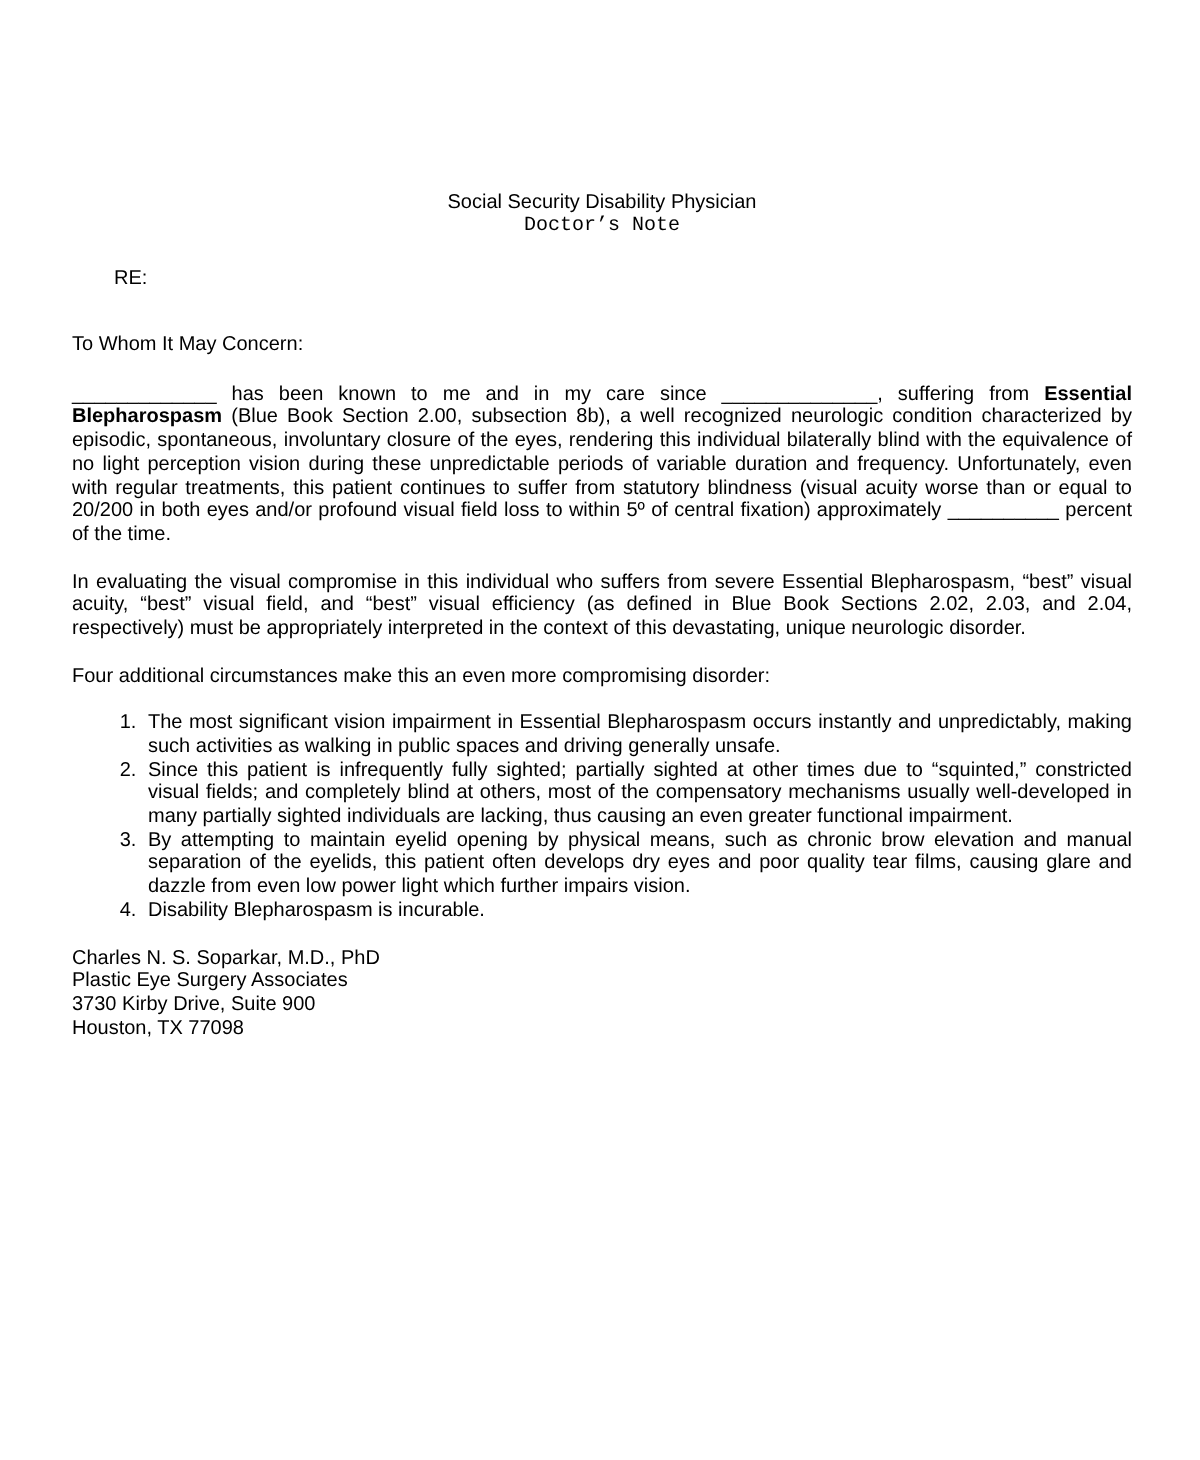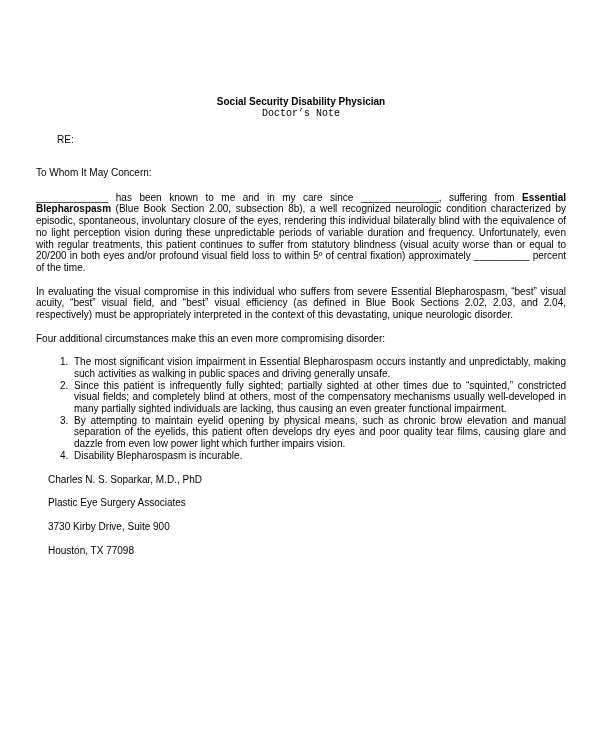--- a/index.html
+++ b/index.html
@@ -20,21 +20,21 @@
     height: 730px;
     padding: 96px 34px 0 36px;
     font-size: 10px;
     line-height: 1.17;
   }
   .title-block {
     text-align: center;
     margin-bottom: 15px;
   }
   .doc-title {
-    font-weight: bold;
+    font-weight: normal;
   }
   .doc-subtitle {
     font-weight: normal;
     font-family: Liberation Mono, monospace;
   }
   .re-line {
     margin-bottom: 21px;
     padding-left: 21px;
   }
   .salutation {
@@ -53,21 +53,21 @@
     padding-left: 35px;
   }
   ol.circumstances li {
     padding-left: 3px;
     text-align: justify;
   }
   .sign-off {
     margin: 0 0 17px 0;
   }
   .signature-block div {
-    margin: 12px;
+    margin: 0;
   }
 </style>
 </head>
 <body>
 
 <div class="page">
 
   <div class="title-block">
     <div class="doc-title">Social Security Disability Physician</div>
     <div class="doc-subtitle">Doctor’s Note</div>

